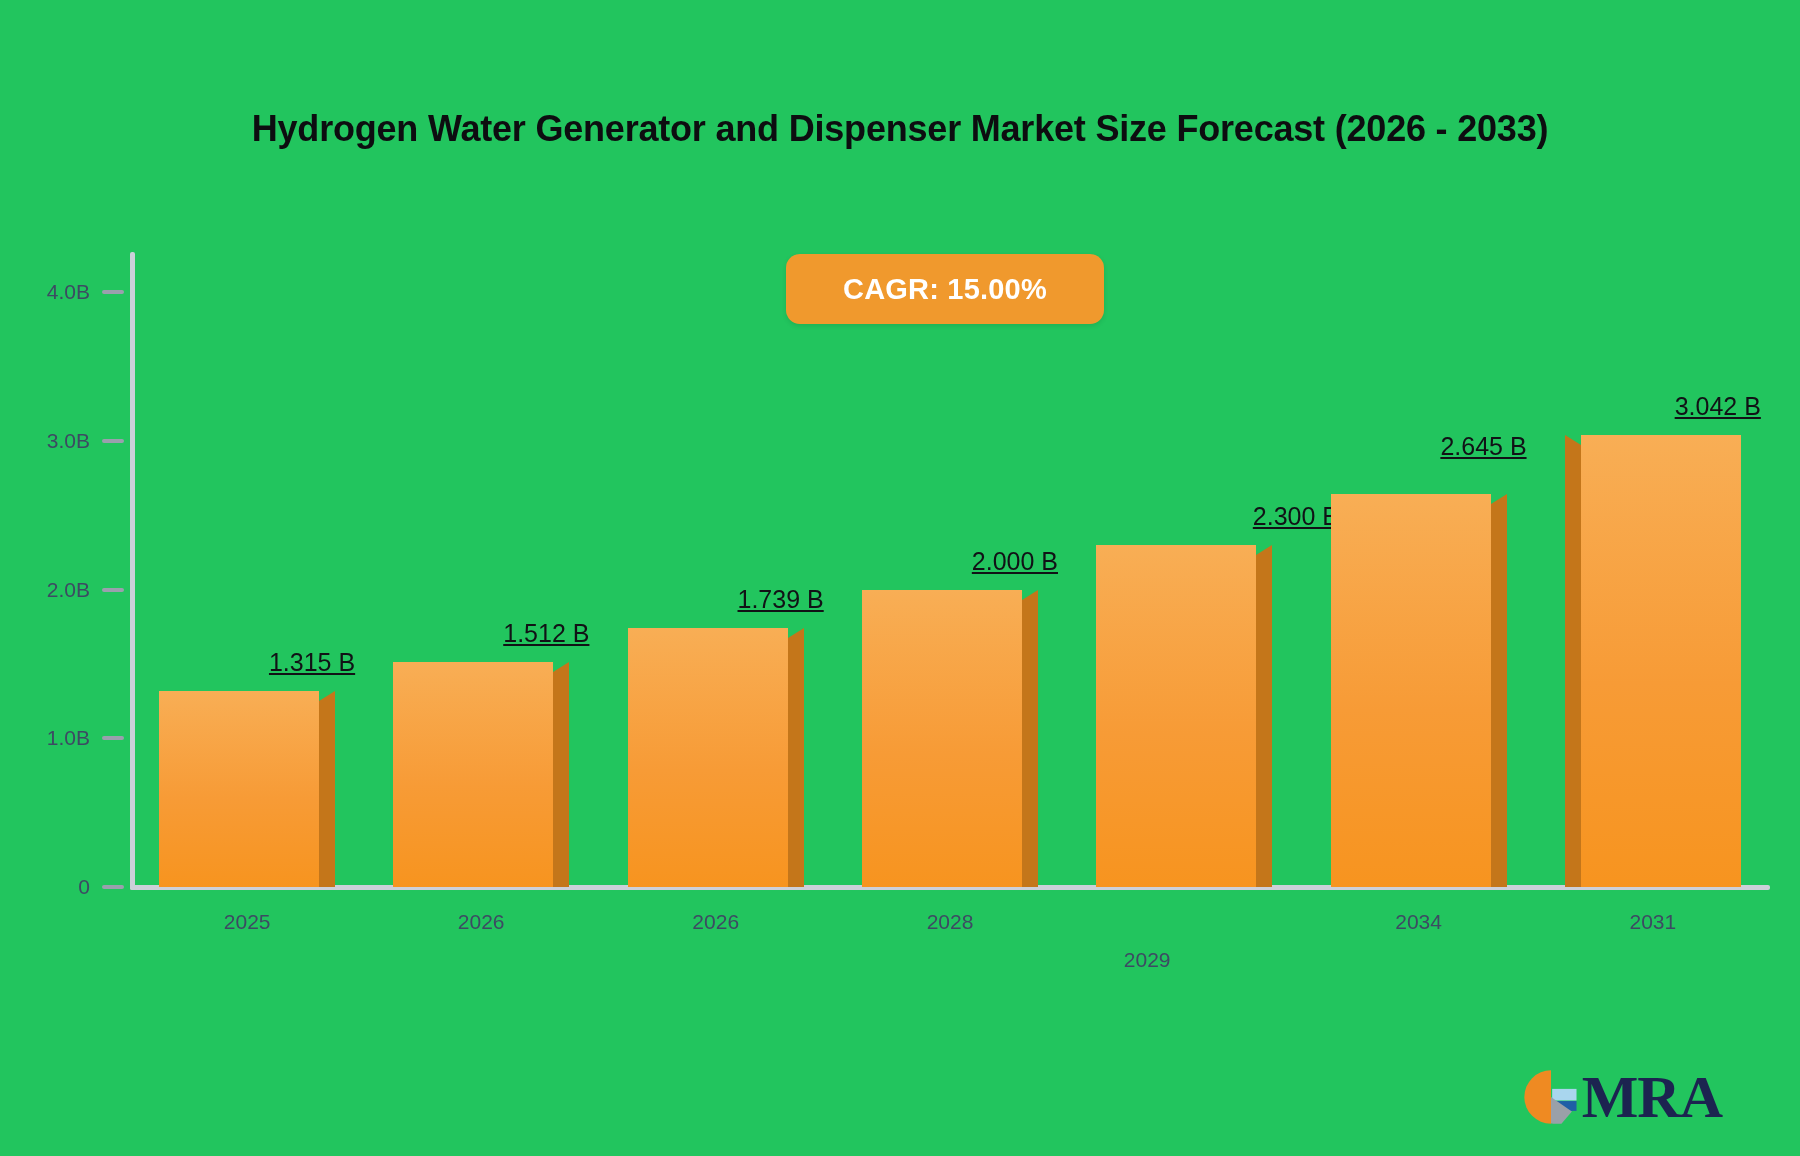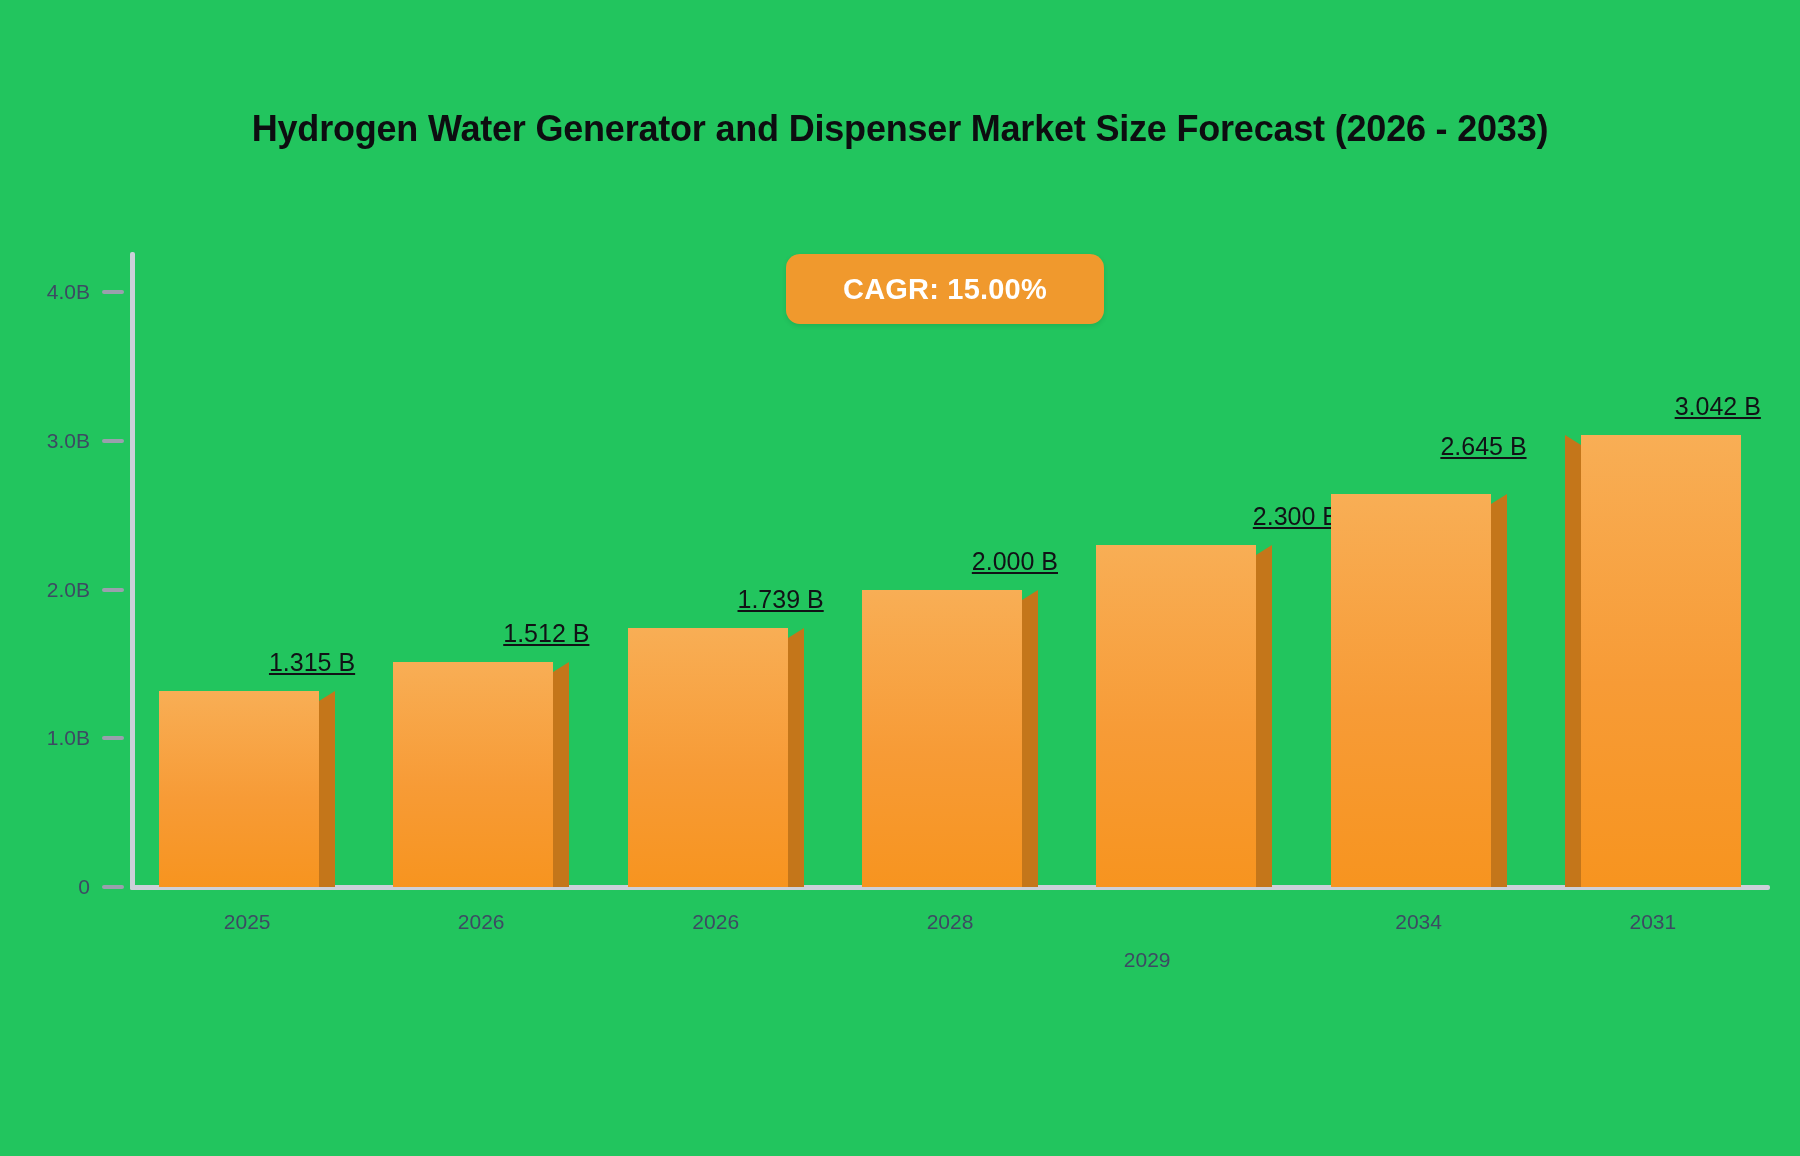--- a/index.html
+++ b/index.html
@@ -192,14 +192,27 @@
         <div class="xlabel" style="left: 0px; width: 234.286px;">2025</div>
         <div class="xlabel" style="left: 234px; width: 234.286px;">2026</div>
         <div class="xlabel" style="left: 468.571px; width: 234.286px;">2026</div>
         <div class="xlabel" style="left: 702.857px; width: 234.286px;">2028</div>
         <div class="xlabel" style="left: 900px; width: 234.286px; margin-top: 38px;">2029</div>
         <div class="xlabel" style="left: 1171.43px; width: 234.286px;">2034</div>
         <div class="xlabel" style="left: 1405.71px; width: 234.286px;">2031</div>
       </div>
   </div>
 
+  <div class="logo">
+    <svg class="logo-mark" viewBox="0 0 100 100">
+      <path d="M50 50 L50 4 A46 46 0 1 0 50 96 Z" fill="#EF8A22"></path>
+      <path d="M50 50 L50 4 A46 46 0 0 1 96 50 Z" fill="#F29A33" opacity="0"></path>
+      <path d="M52 36 L94 36 L94 56 L52 56 Z" fill="#A9D6EE"></path>
+      <path d="M52 57 L94 57 L94 74 L52 74 Z" fill="#1F5FA6"></path>
+      <path d="M52 75 L86 75 L68 96 L52 96 Z" fill="#9AA0A8"></path>
+      <path d="M50 50 L50 96 L86 75 Z" fill="#9AA0A8"></path>
+      <path d="M50 50 L94 36 L94 70 Z" fill="#1F5FA6" opacity="0"></path>
+      <circle cx="50" cy="50" r="46" fill="none" stroke="#ffffff" stroke-width="0"></circle>
+    </svg>
+    <span class="logo-text">MRA</span>
+  </div>
 
 </div>
 
 </body></html>

